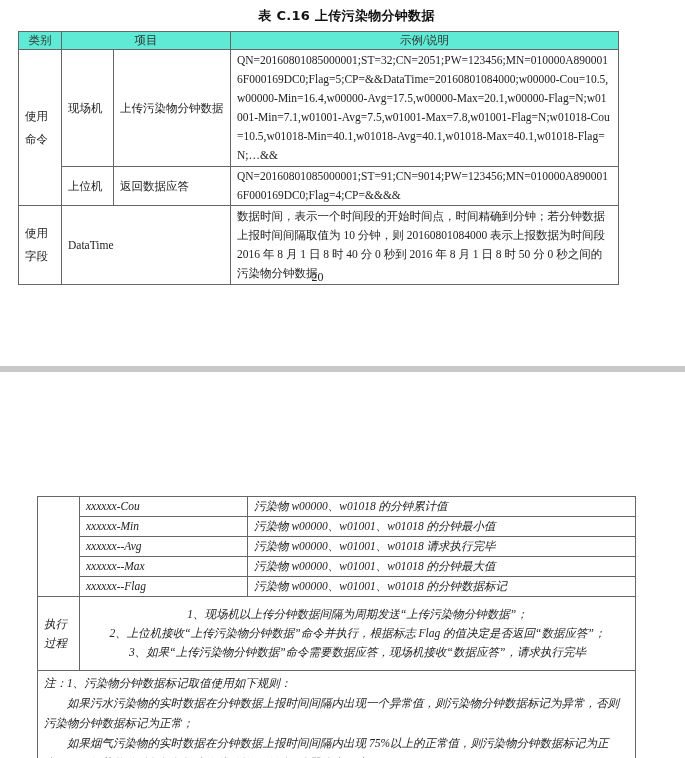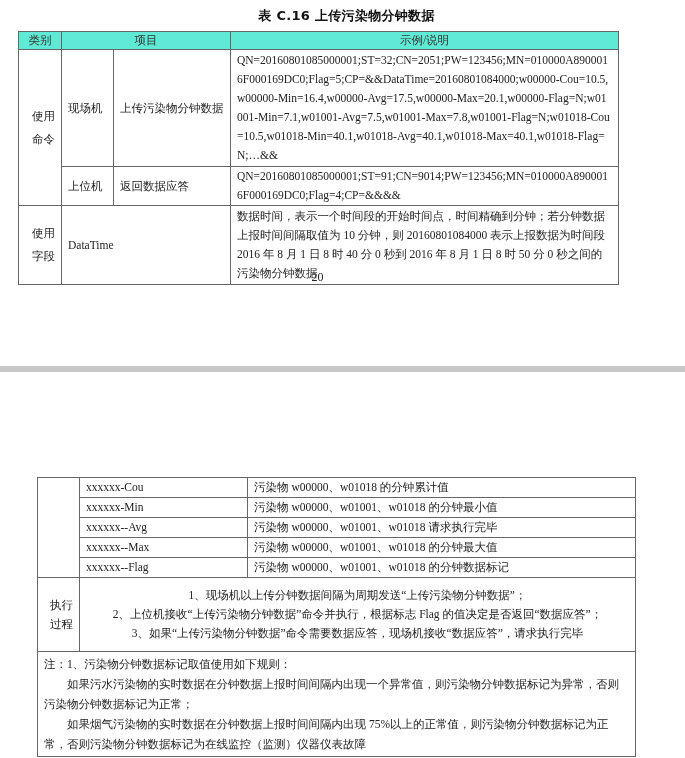--- a/index.html
+++ b/index.html
@@ -4,36 +4,36 @@
 <style>
   html, body { margin:0; padding:0; }
   body {
     width:685px; height:758px; position:relative; overflow:hidden;
     background:#ffffff; color:#222;
     font-family:"Liberation Serif","DejaVu Serif",serif;
   }
   .page { position:absolute; left:0; width:685px; }
   .page-top { top:0; height:366px; }
   .page-gap { top:366px; height:6px; background:#c8c8c8; }
-  .page-bottom { top:353px; height:284px; }
+  .page-bottom { top:372px; height:284px;font-style:italic; }
 
   .table-title {
     position:absolute; top:7px; left:0; width:635px; text-align:center;
     font-family:"DejaVu Sans","Liberation Sans",sans-serif;
     font-size:13px; font-weight:bold; color:#111; letter-spacing:0.3px;padding-left:29px;
   }
   table { border-collapse:collapse; position:absolute; table-layout:fixed; }
   td, th {
     border:1px solid #666; font-size:11.5px; color:#222;
     vertical-align:middle; padding:0 6px; line-height:19px;
     font-weight:normal;
   }
   .t-top { left:18px; top:31px; width:600px; border:1.5px solid #888; }
   .t-top th { background:#5eead4; height:17px; line-height:17px; text-align:center; color:#333; }
-  .vcat { text-align:right; line-height:23px;margin-left:8px; }
+  .vcat { text-align:left; line-height:23px;margin-left:8px; }
   .mono-wrap { word-break:break-all; }
   .page-num {
     position:absolute; top:270px; left:0; width:635px; text-align:center;
     font-size:12px; color:#222;
   }
   .t-bot { left:37px; top:124px; width:598px; border:1.5px solid #888; }
   .t-bot td { height:19px; }
   .t-bot .steps td { line-height:19px; }
   .note-cell { padding:2px 6px; line-height:20px; }
   .indent { text-indent:2em; }

